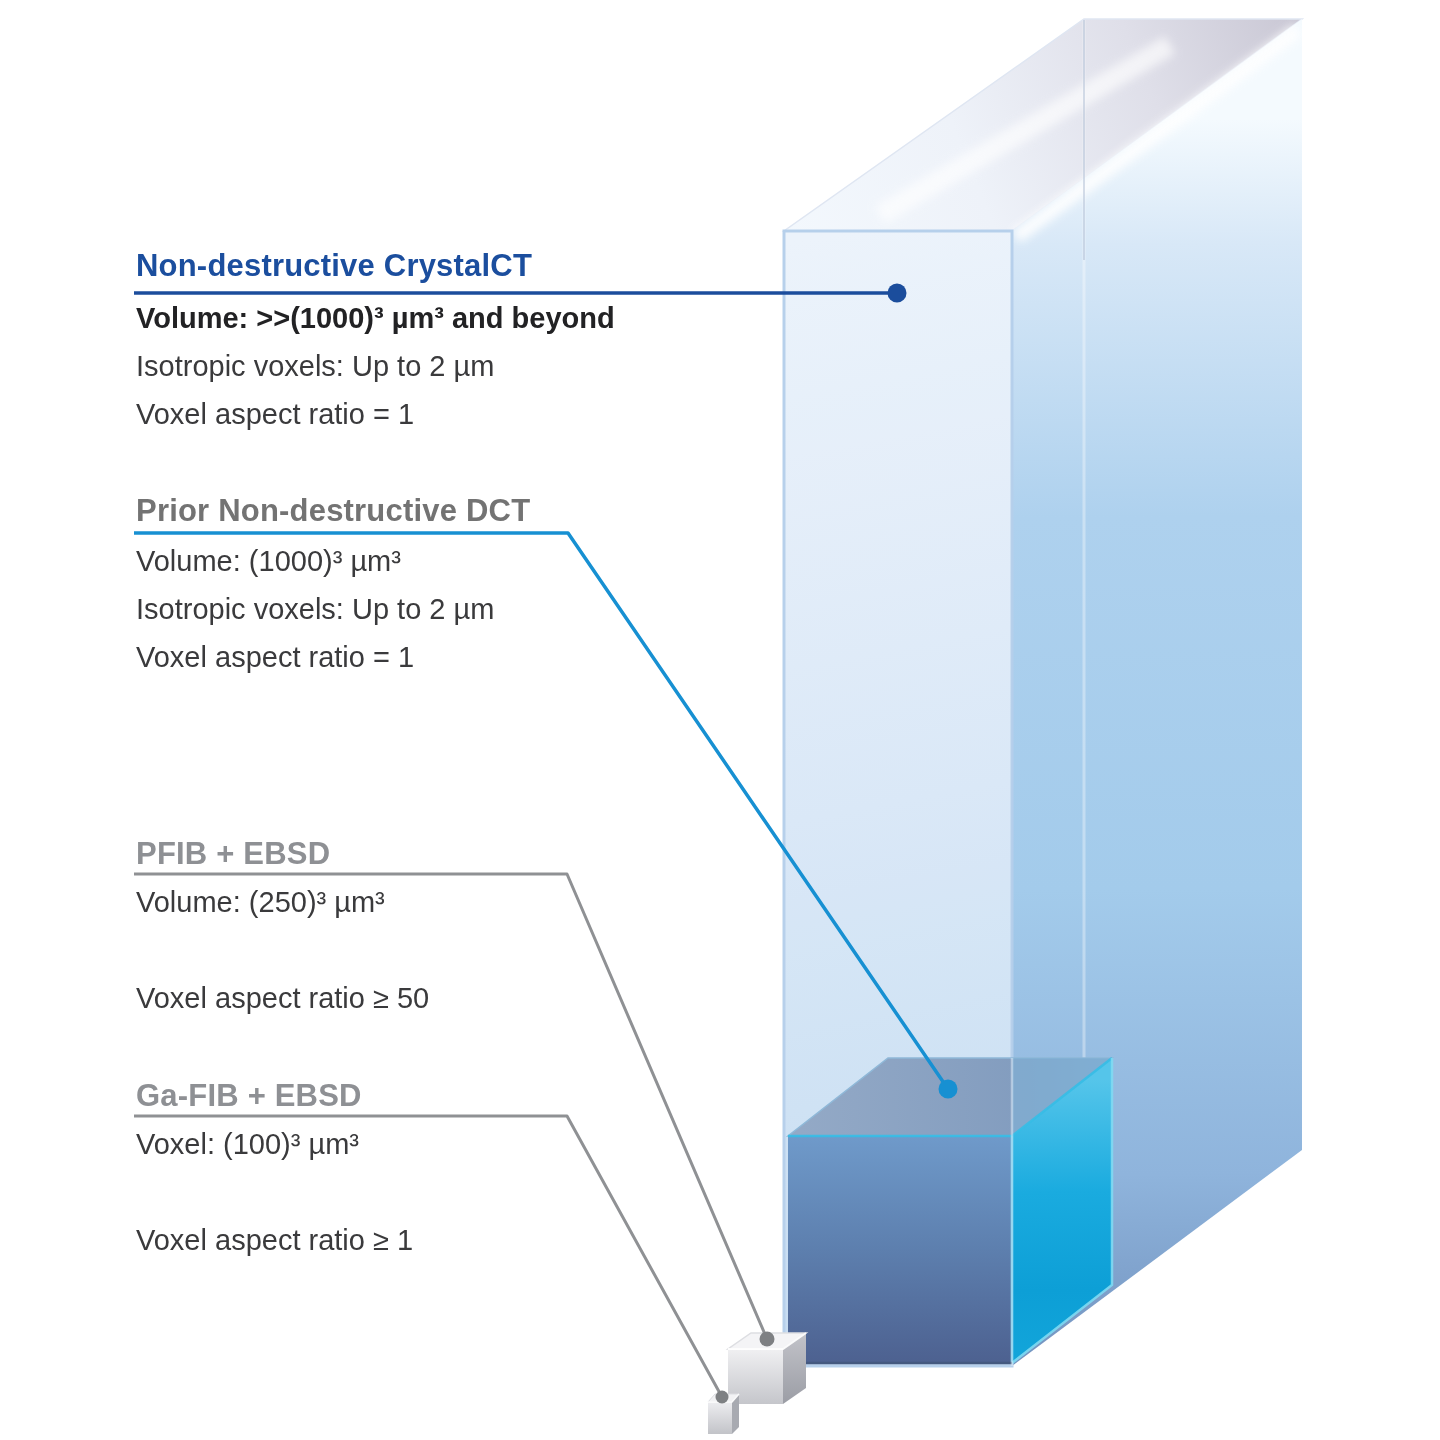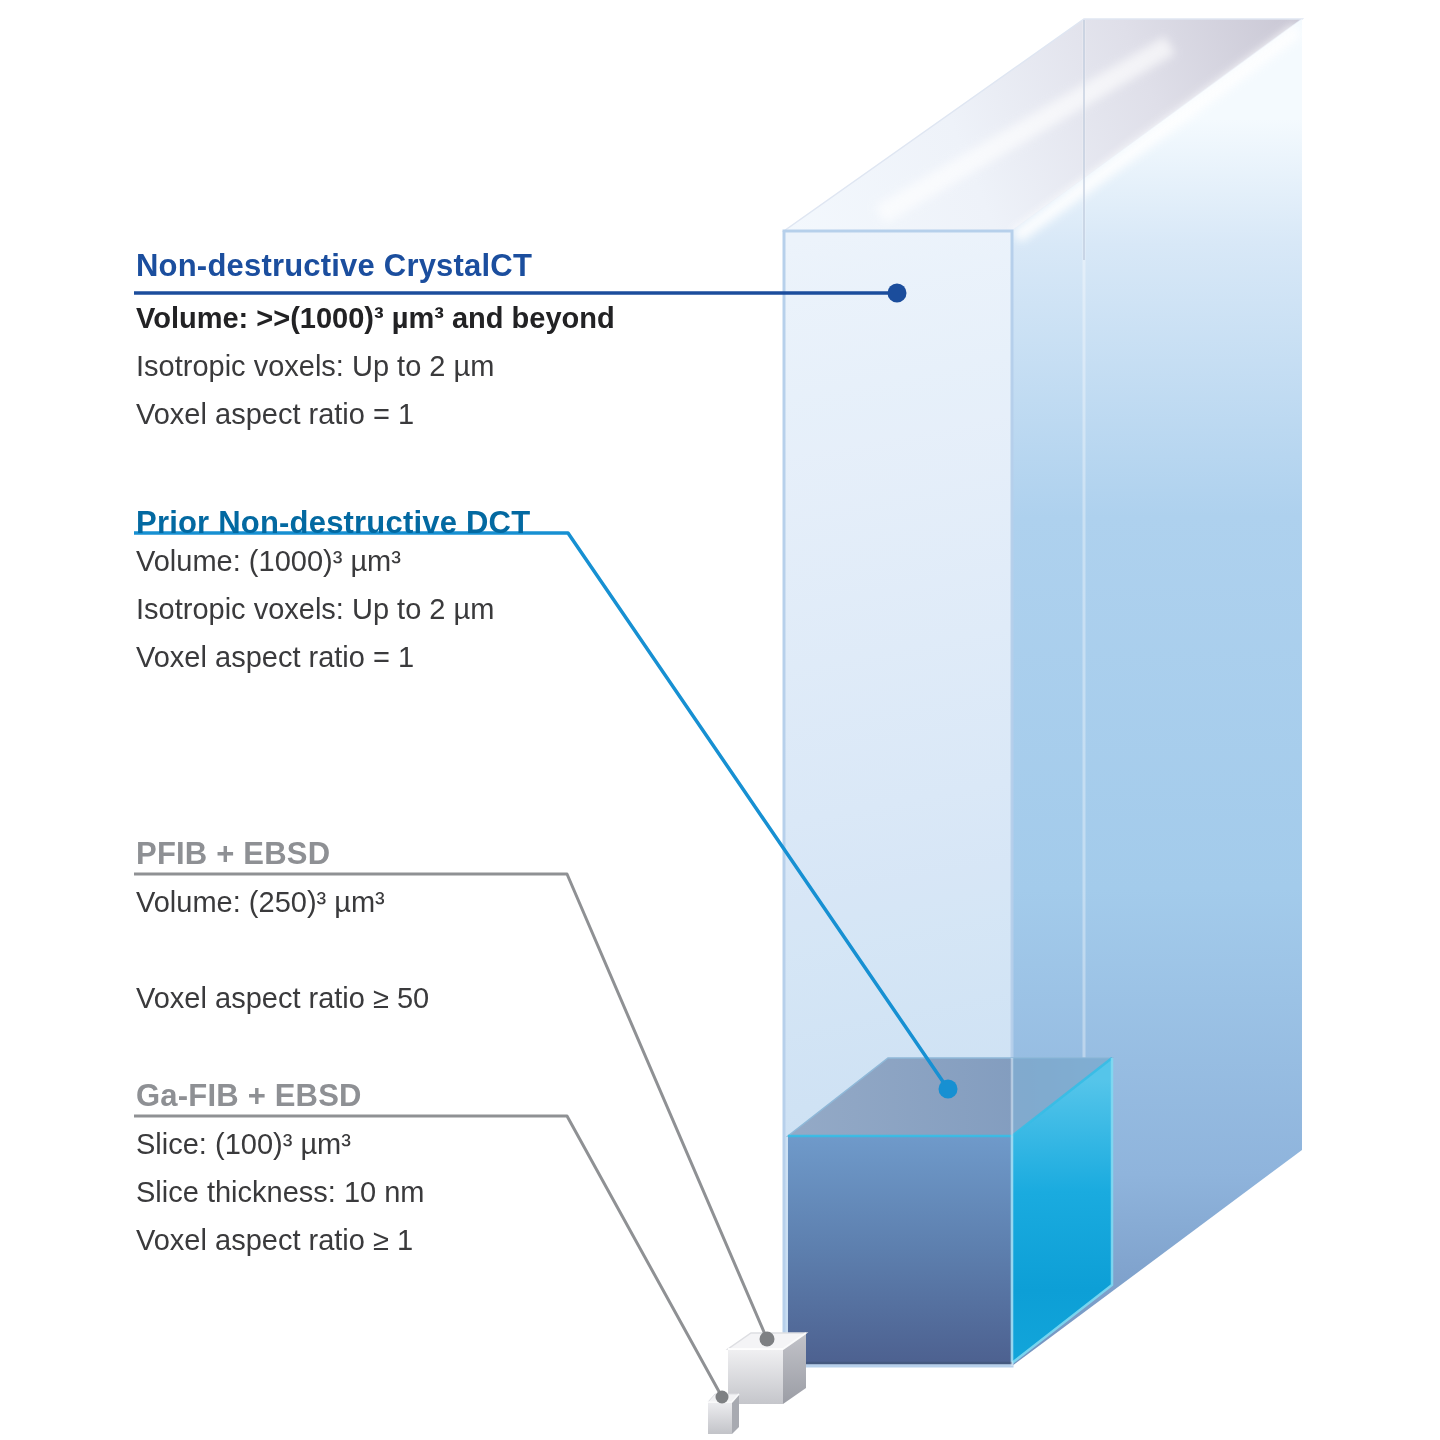--- a/index.html
+++ b/index.html
@@ -13,21 +13,21 @@
   .lb-heading{
     position:absolute;left:136px;
     font-size:31px;font-weight:700;letter-spacing:0.2px;white-space:nowrap;
   }
   .lb-line{
     position:absolute;left:136px;
     font-size:29px;font-weight:400;color:#3a3a3c;white-space:nowrap;
   }
   .lb-line.bold{font-weight:700;color:#222224;text-align:center;}
   .c-crystalct{color:#1b4e9e;}
-  .c-dct{color:#0369a1;margin-top:12px;}
+  .c-dct{color:#737373;}
   .c-gray{color:#8e9094;}
 </style>
 </head>
 <body>
 
 <div class="stage">
 
 <svg class="scene" width="1440" height="1440" viewBox="0 0 1440 1440">
   <defs>
     <linearGradient id="boxTop" x1="784" y1="231" x2="1302" y2="19" gradientUnits="userSpaceOnUse">
@@ -153,17 +153,16 @@
 <div class="lb-heading c-dct" style="top:493px">Prior Non-destructive DCT</div>
 <div class="lb-line" style="top:545px">Volume: (1000)³ µm³</div>
 <div class="lb-line" style="top:593px">Isotropic voxels: Up to 2 µm</div>
 <div class="lb-line" style="top:641px">Voxel aspect ratio = 1</div>
 
 <div class="lb-heading c-gray" style="top:836px">PFIB + EBSD</div>
 <div class="lb-line" style="top:886px">Volume: (250)³ µm³</div>
 <div class="lb-line" style="top:982px">Voxel aspect ratio ≥ 50</div>
 
 <div class="lb-heading c-gray" style="top:1078px">Ga-FIB + EBSD</div>
-<div class="lb-line" style="top:1128px">Slice: (100)³ µm³</div>
-<div class="lb-line" style="top:1176px">Slice thickness: 10 nm</div>
+<div class="lb-line" style="top:1128px">Voxel: (100)³ µm³</div>
 <div class="lb-line" style="top:1224px">Voxel aspect ratio ≥ 1</div>
 
 </div>
 
 </body></html>

